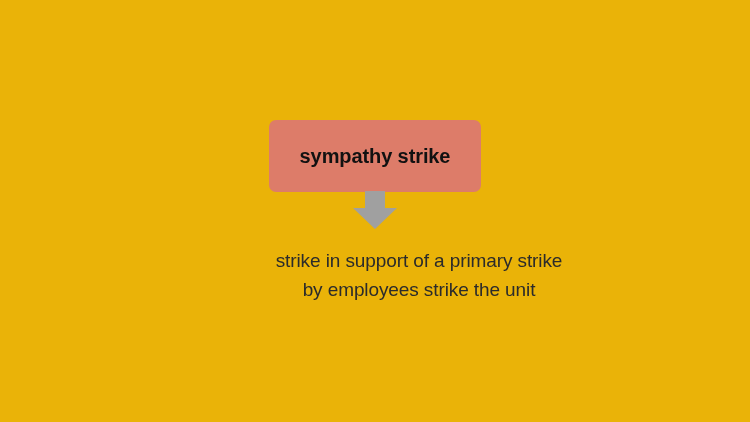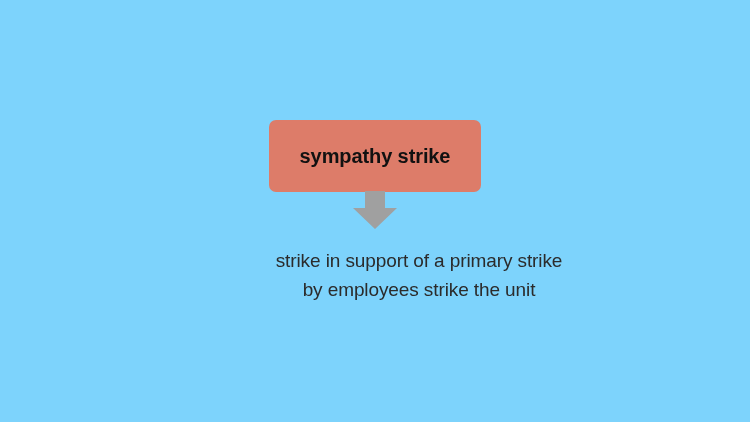--- a/index.html
+++ b/index.html
@@ -11,21 +11,21 @@
     width: 750px;
     height: 422px;
     background: #fafafa;
     font-family: "Liberation Sans", sans-serif;
     overflow: hidden;
   }
   #stage {
     position: relative;
     width: 750px;
     height: 422px;
-    background: #7dd3fc;
+    background: #eab308;
   }
 
   
   .term-box {
     position: absolute;
     left: 269px;
     top: 120px;
     width: 212px;
     height: 72px;
     background: #dd7c69;

